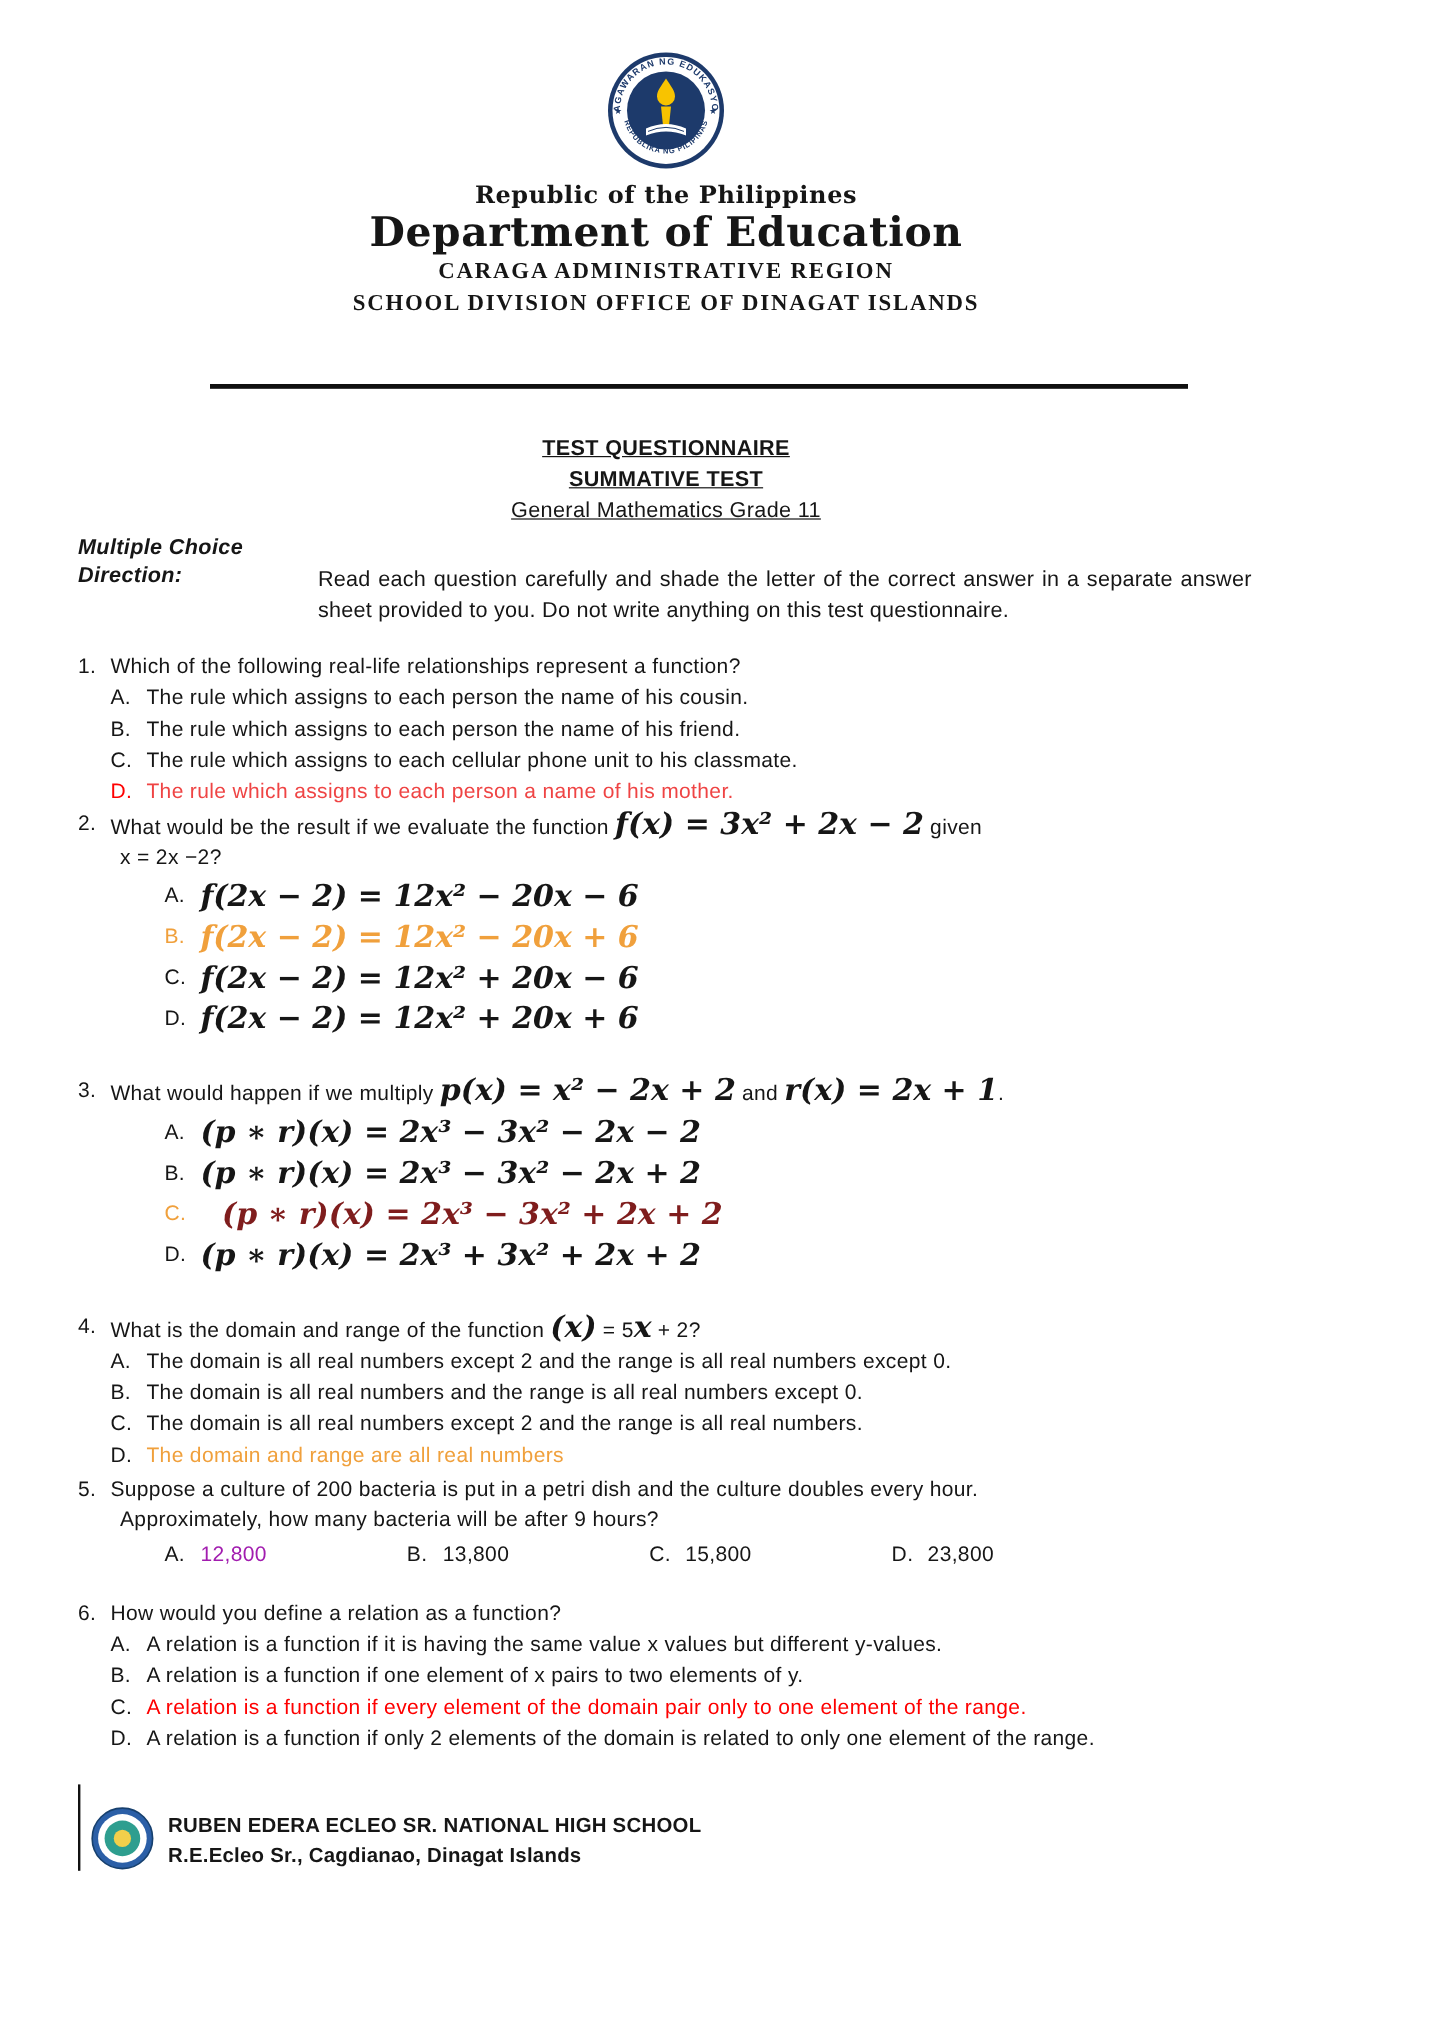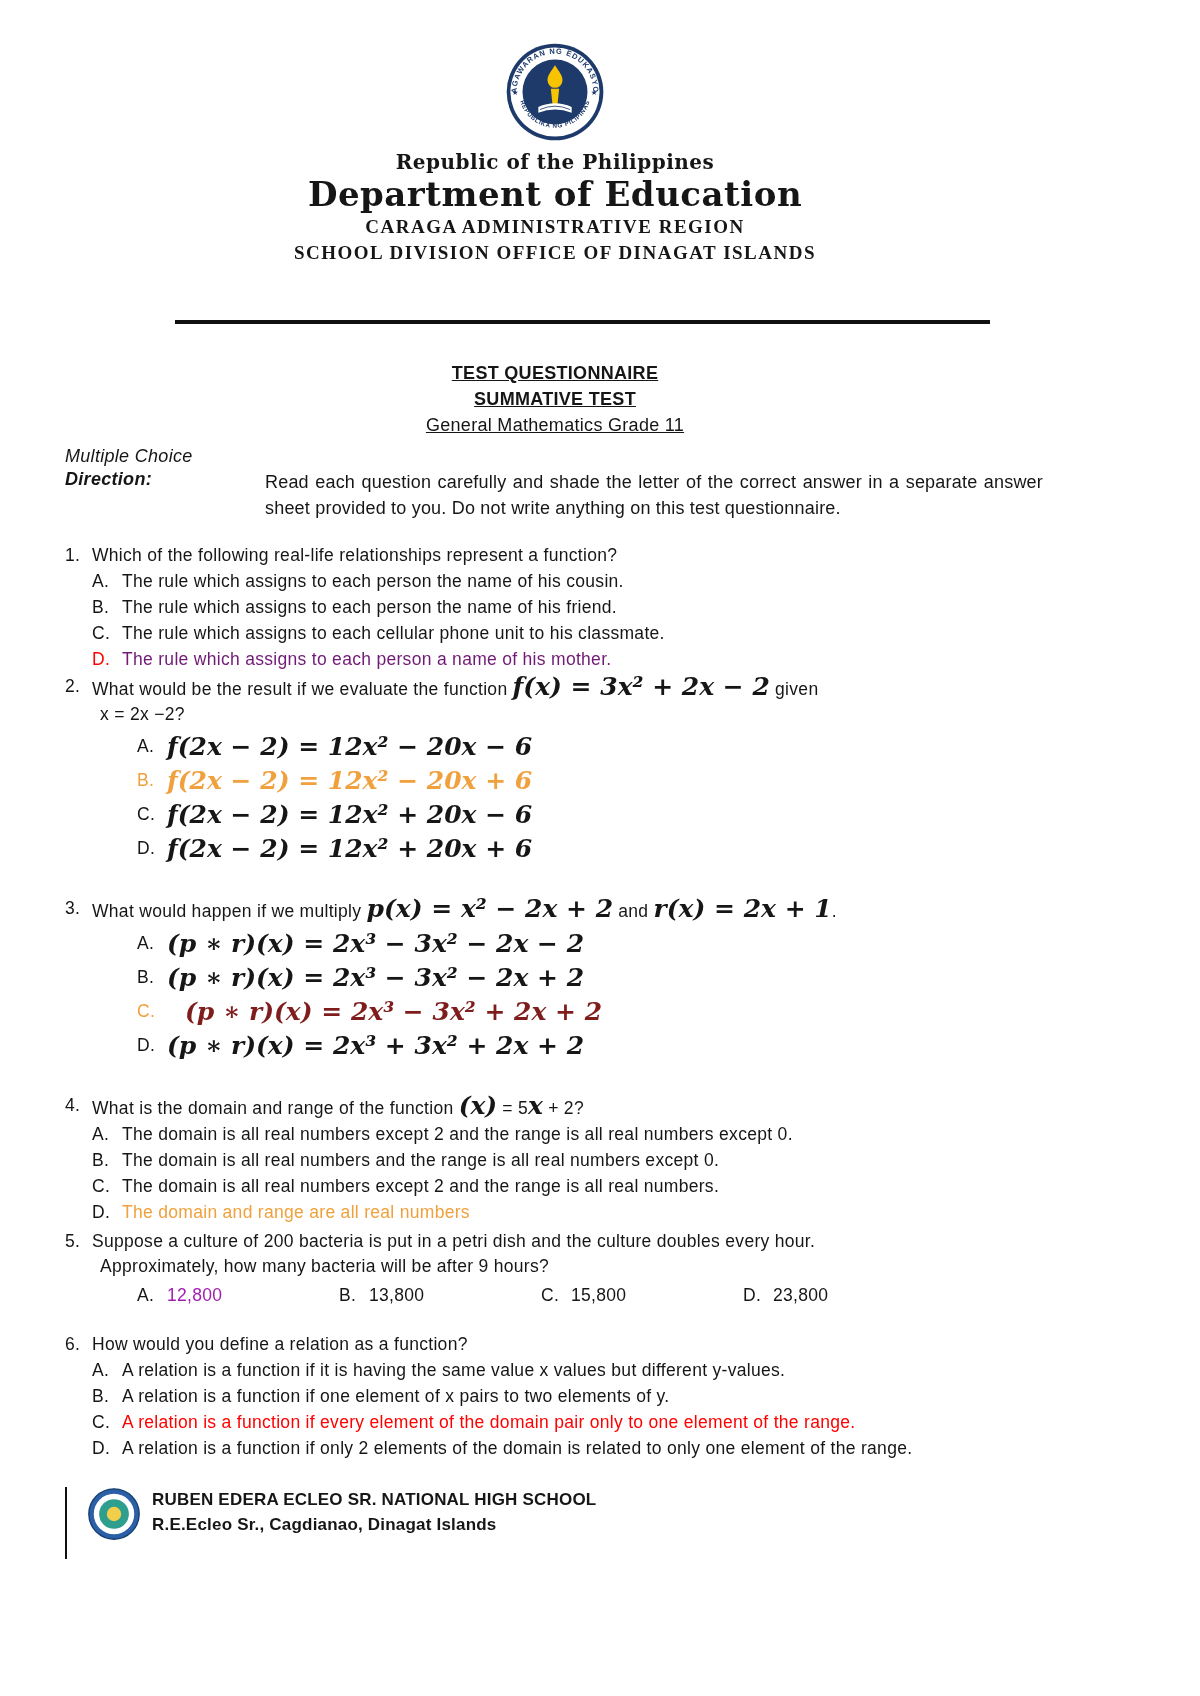--- a/index.html
+++ b/index.html
@@ -14,21 +14,21 @@
   .republic  { font-family:"DejaVu Serif", serif; font-weight:bold; font-size:20px; margin-top:8px; letter-spacing:0.5px; }
   .department{ font-family:"DejaVu Serif", serif; font-weight:bold; font-size:34px; line-height:40px; letter-spacing:0.5px;text-align:center; }
   .region    { font-family:"Liberation Serif", serif; font-weight:bold; font-size:19px; letter-spacing:1.5px; margin-top:2px; }
   .division  { font-family:"Liberation Serif", serif; font-weight:bold; font-size:19px; letter-spacing:1.5px; margin-top:4px; }
 
   .divider { margin:56px 0 0 110px; width:815px; height:4px; background:#101010; }
 
   .titles { text-align:center; margin-top:36px; font-size:18px; line-height:26px; letter-spacing:0.3px;text-decoration:underline; }
   .titles .bold { font-weight:bold; }
 
-  .mc { font-weight:normal; font-style:italic; font-size:18px; margin-top:8px; letter-spacing:0.3px; }
+  .mc { font-weight:bold; font-style:italic; font-size:18px; margin-top:8px; letter-spacing:0.3px; }
   .direction-row { display:flex; margin-top:2px; }
   .direction-label { font-weight:bold; font-style:italic; font-size:18px; width:200px; flex:none; letter-spacing:0.3px; }
   .direction-text { width:778px; font-size:18px; line-height:26px; text-align:justify; letter-spacing:0.2px; }
 
   .questions { margin-top:22px; font-size:17.5px; line-height:25px; letter-spacing:0.3px; }
   .q-row { display:flex; }
   .q-num { width:27px; flex:none; }
   .q-text { flex:1; }
   .q-cont { padding-left:35px; }
 
@@ -39,21 +39,21 @@
   .indent-1 { padding-left:27px; }
   .indent-2 { padding-left:72px; }
 
   .choices-inline { display:flex; padding-left:72px; margin-top:4px; }
   .choices-inline .choice { width:202px; display:flex; }
 
   .math { font-family:"DejaVu Serif", serif; font-style:italic; font-weight:600; font-size:25px; letter-spacing:0; }
   .math-choices { margin-top:5px; }
   .math-choices .choice { line-height:29px; margin-bottom:2px; }
 
-  .footer { position:absolute; left:65px; top:1487px; display:flex; align-items:flex-start; border-left:2px solid #111; padding-left:20px; height:72px; }
+  .footer { position:absolute; left:65px; top:1487px; display:flex; align-items:flex-end; border-left:2px solid #111; padding-left:8px; height:72px; }
   .footer-logo { flex:none; margin-right:11px; }
   .footer-text { font-size:17px; line-height:25px; font-weight:bold; letter-spacing:0.2px; }
 </style>
 </head>
 <body>
 
 <div class="page">
 
   <div class="header">
     <svg class="seal" width="100" height="100" viewBox="0 0 120 120">
@@ -112,21 +112,21 @@
           <div class="choice">
             <span class="choice-letter">B.</span>
             <span class="choice-text"><span class="plain">The rule which assigns to each person the name of his friend.</span></span>
           </div>
           <div class="choice">
             <span class="choice-letter">C.</span>
             <span class="choice-text"><span class="plain">The rule which assigns to each cellular phone unit to his classmate.</span></span>
           </div>
           <div class="choice">
             <span class="choice-letter" style="color: rgb(254, 0, 0);">D.</span>
-            <span class="choice-text"><span class="plain" style="color: #701a75;">The rule which assigns to each person a name of his mother.</span></span>
+            <span class="choice-text"><span class="plain" style="color: #ef4444;">The rule which assigns to each person a name of his mother.</span></span>
           </div>
         </div>
       </div>
       <div class="question" style="margin-top: 2px;">
         <div class="q-row">
           <span class="q-num">2.</span>
           <span class="q-text"><span class="plain">What would be the result if we evaluate the function </span><span class="math">f(x) = 3x² + 2x − 2</span><span class="plain"> given</span></span>
         </div>
         <div class="q-row q-cont">
           <span class="q-text"><span class="plain">x = 2x −2?</span></span>

